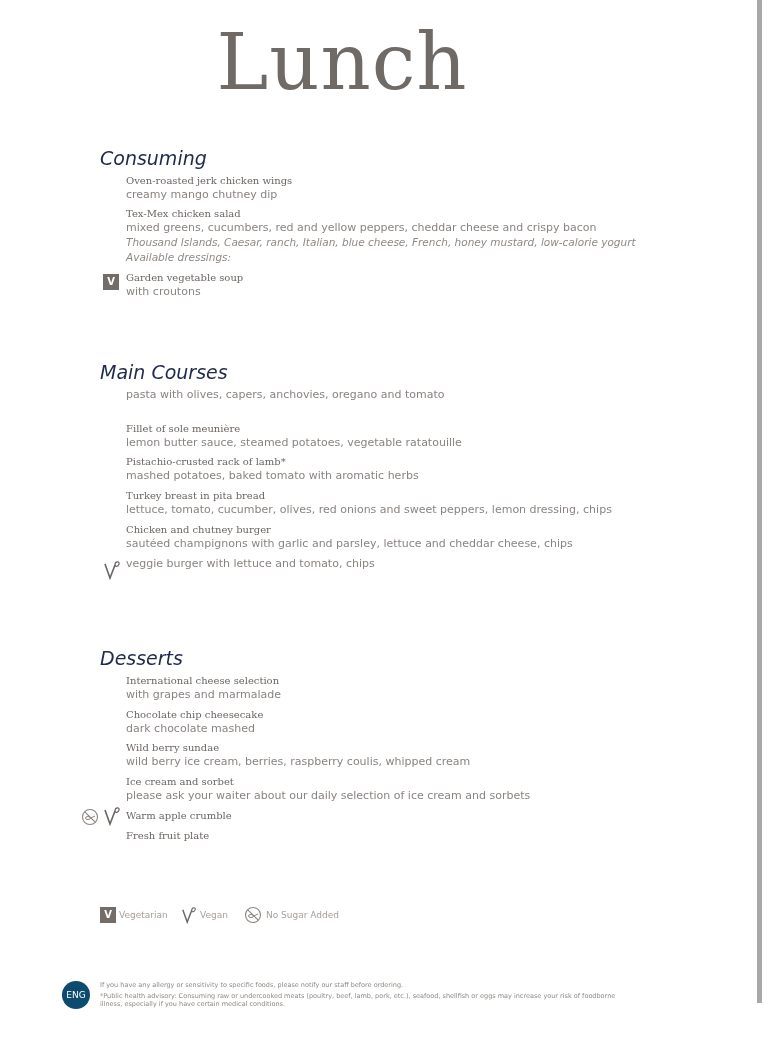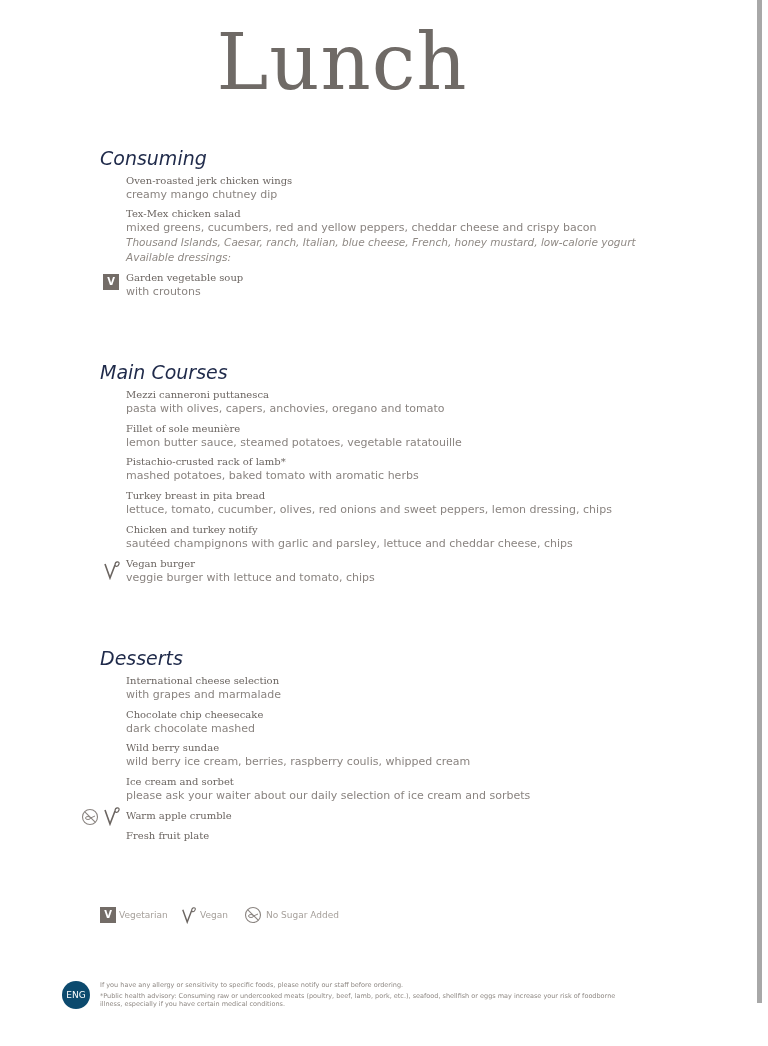--- a/index.html
+++ b/index.html
@@ -80,45 +80,43 @@
 </div>
 <div class="veg-badge" style="left:103px; top:274px">V</div>
 <div class="item" style="top:271px">
   <div class="item-name">Garden vegetable soup</div>
   <div class="item-desc">with croutons</div>
 </div>
 
 <div class="section-title" style="top:360px">Main Courses</div>
 
 <div class="item" style="top:388px">
-  <div class="item-name">Mezzi canneroni puttanesca</div>
   <div class="item-desc">pasta with olives, capers, anchovies, oregano and tomato</div>
 </div>
 <div class="item" style="top:422px">
   <div class="item-name">Fillet of sole meunière</div>
   <div class="item-desc">lemon butter sauce, steamed potatoes, vegetable ratatouille</div>
 </div>
 <div class="item" style="top:455px">
   <div class="item-name">Pistachio-crusted rack of lamb*</div>
   <div class="item-desc">mashed potatoes, baked tomato with aromatic herbs</div>
 </div>
 <div class="item" style="top:489px">
   <div class="item-name">Turkey breast in  pita bread</div>
   <div class="item-desc">lettuce, tomato, cucumber, olives, red onions and sweet peppers, lemon dressing, chips</div>
 </div>
 <div class="item" style="top:523px">
-  <div class="item-name">Chicken and turkey notify</div>
+  <div class="item-name">Chicken and chutney burger</div>
   <div class="item-desc">sautéed champignons with garlic and parsley, lettuce and cheddar cheese, chips</div>
 </div>
 <svg class="icon" style="left:103px; top:560px" width="18" height="20" viewBox="0 0 18 20">
   <path d="M2 4 L7 18 L12 5" fill="none" stroke="#6b6561" stroke-width="1.6"></path>
   <path d="M12 5 C 12 1, 17 1, 16 4 C 15 7, 12 7, 12 5 Z" fill="none" stroke="#6b6561" stroke-width="1.2"></path>
 </svg>
 <div class="item" style="top:557px">
-  <div class="item-name">Vegan burger</div>
   <div class="item-desc">veggie burger with lettuce and tomato, chips</div>
 </div>
 
 <div class="section-title" style="top:646px">Desserts</div>
 
 <div class="item" style="top:674px">
   <div class="item-name">International cheese selection</div>
   <div class="item-desc">with grapes and marmalade</div>
 </div>
 <div class="item" style="top:708px">

